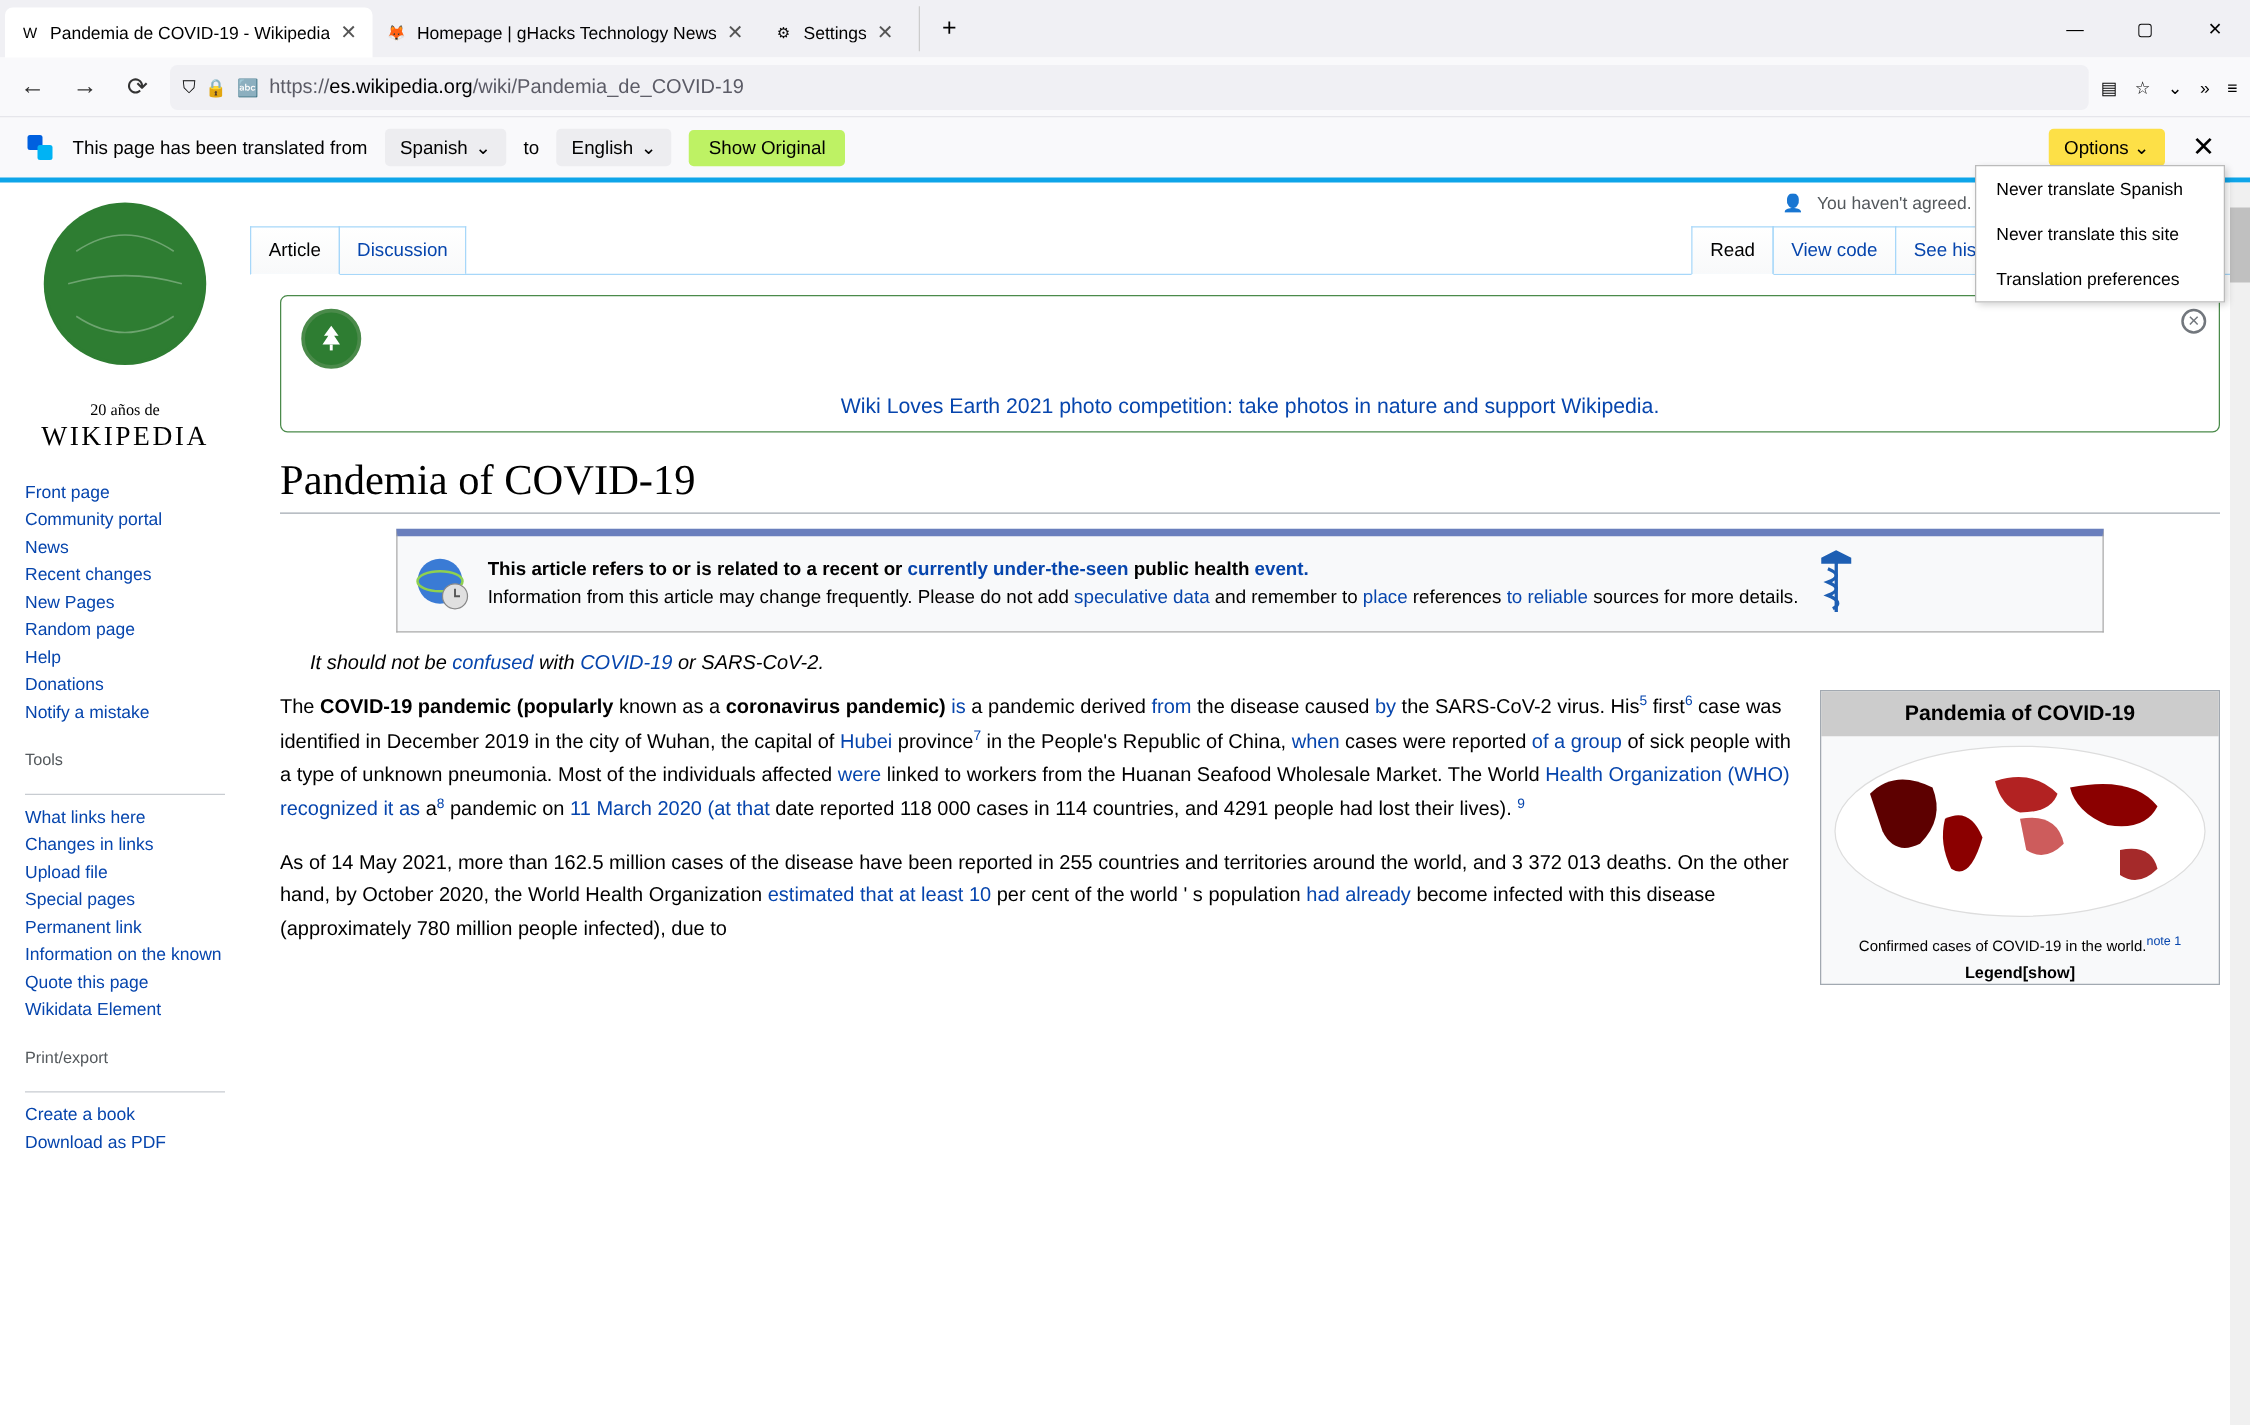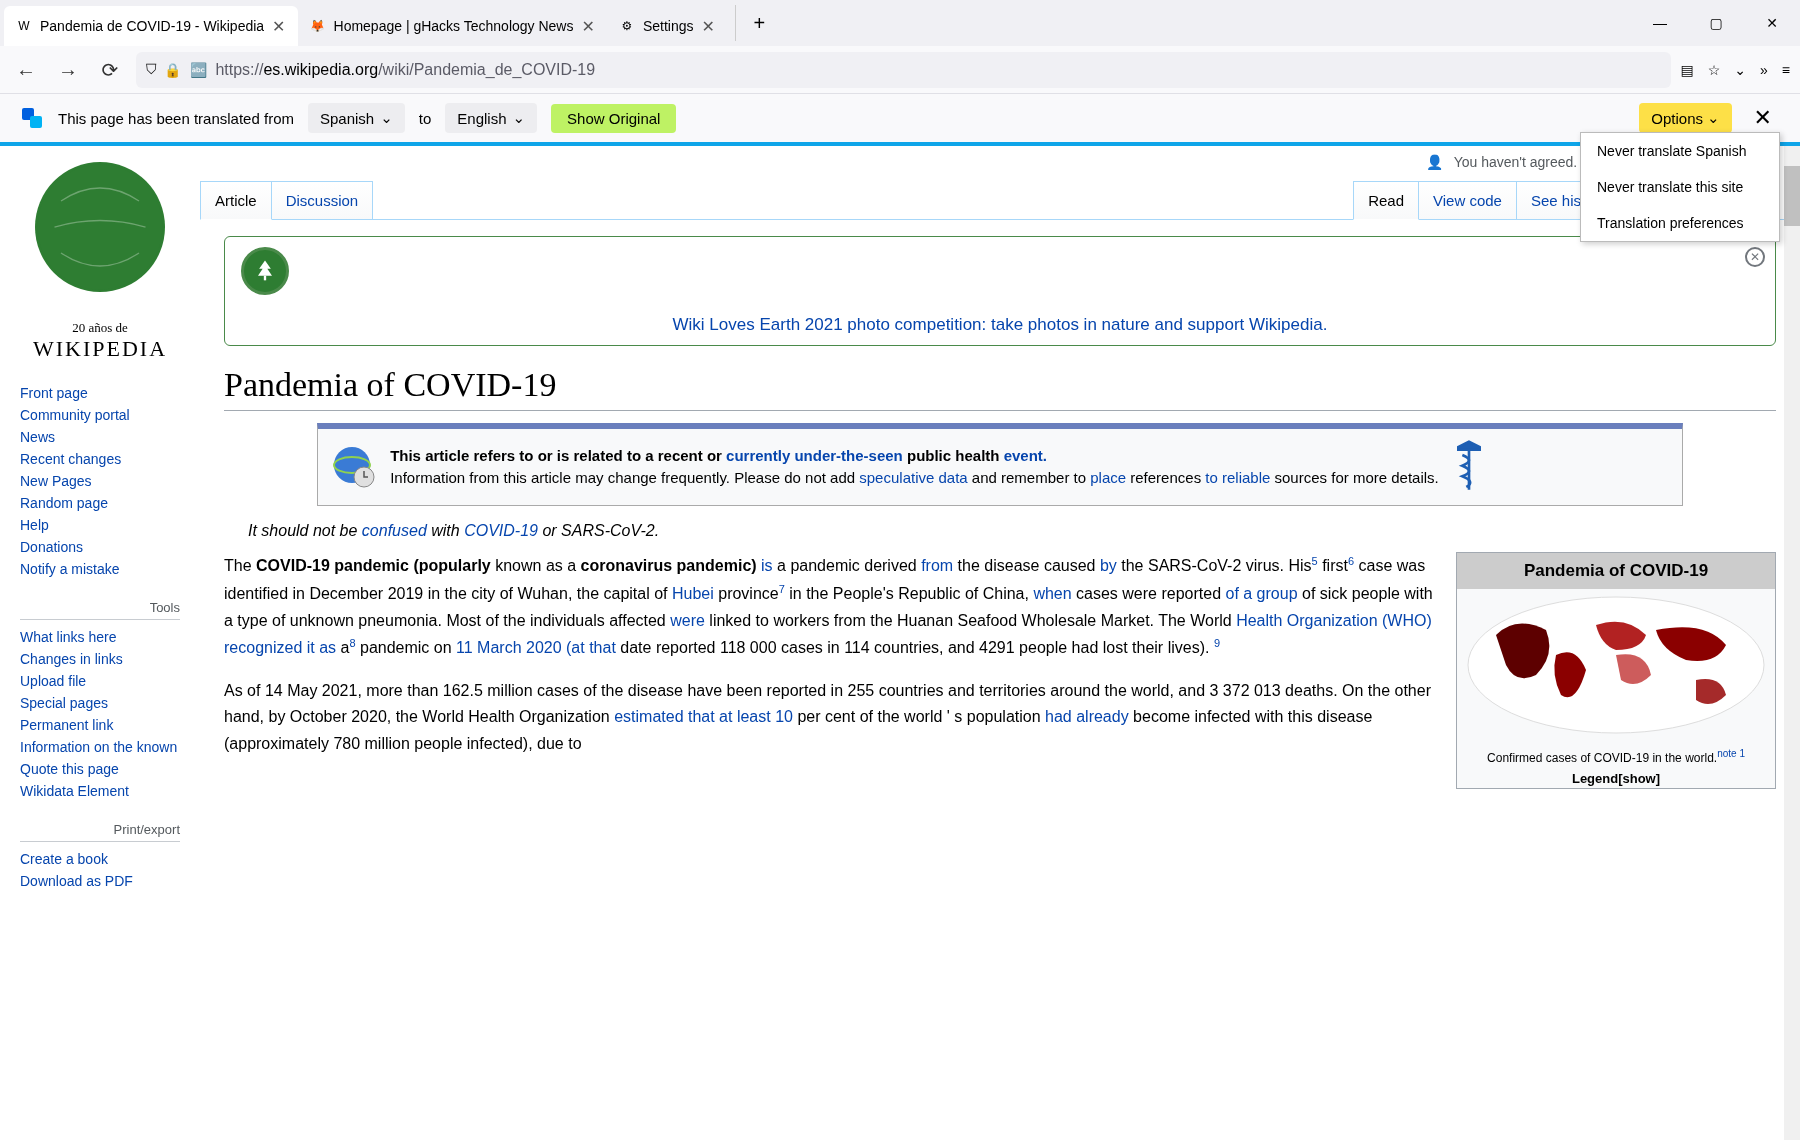--- a/index.html
+++ b/index.html
@@ -36,21 +36,21 @@
 .options-menu .item { padding: 10px 16px; font-size: 14px; }
 
 
 .content { display: flex; height: calc(100% - 146px); }
 .sidebar { width: 200px; padding: 16px 20px; font-size: 13.5px; }
 .logo { width: 150px; height: 150px; margin: 0 auto 8px; position: relative; }
 .logo-globe { width: 130px; height: 130px; background: #2e7d32; border-radius: 50%; margin: 0 auto; position: relative; overflow: hidden; }
 .logo-text { font-family: Georgia, serif; text-align: center; font-size: 13px; }
 .logo-text .big { font-size: 22px; letter-spacing: 2px; }
 .sidebar-section { margin-top: 20px; }
-.sidebar-heading { color: #54595d; font-size: 13px; padding-bottom: 4px; border-bottom: 1px solid #c8ccd1; margin-bottom: 6px; text-align: right; }
+.sidebar-heading { color: #54595d; font-size: 13px; padding-bottom: 20px; border-bottom: 1px solid #c8ccd1; margin-bottom: 6px; }
 .sidebar ul { list-style: none; }
 .sidebar li { padding: 3px 0; }
 .sidebar a { color: #0645ad; text-decoration: none; font-size: 14px; }
 
 .main { flex: 1; overflow: hidden; position: relative; }
 .top-links { text-align: right; padding: 8px 20px; font-size: 14px; color: #54595d; display: flex; justify-content: flex-end; align-items: center; gap: 10px; }
 .top-links a { color: #0645ad; text-decoration: none; }
 .user-icon { color: #72777d; }
 
 .page-tabs { display: flex; border-bottom: 1px solid #a7d7f9; height: 42px; align-items: flex-end; }

